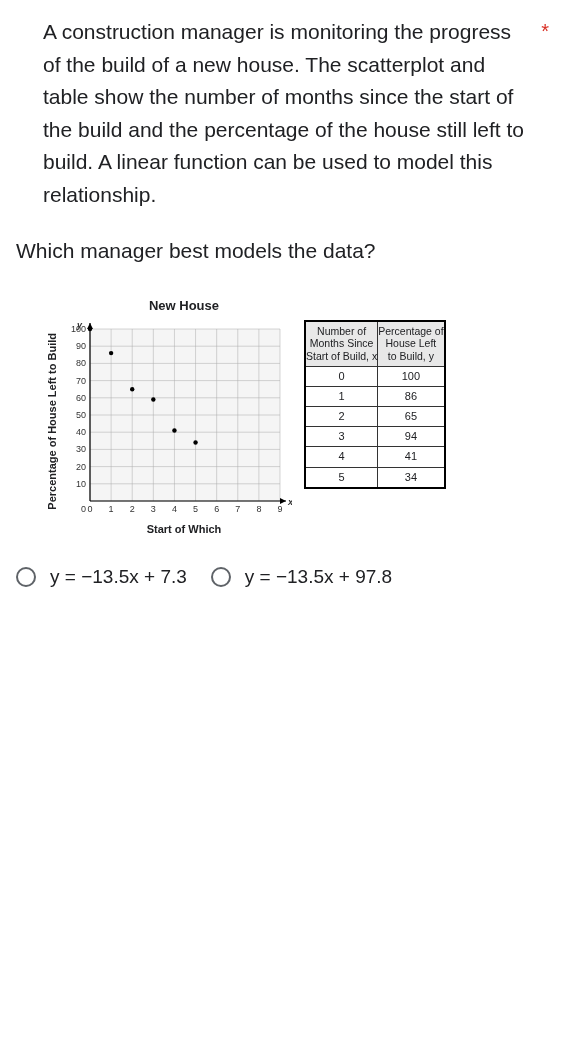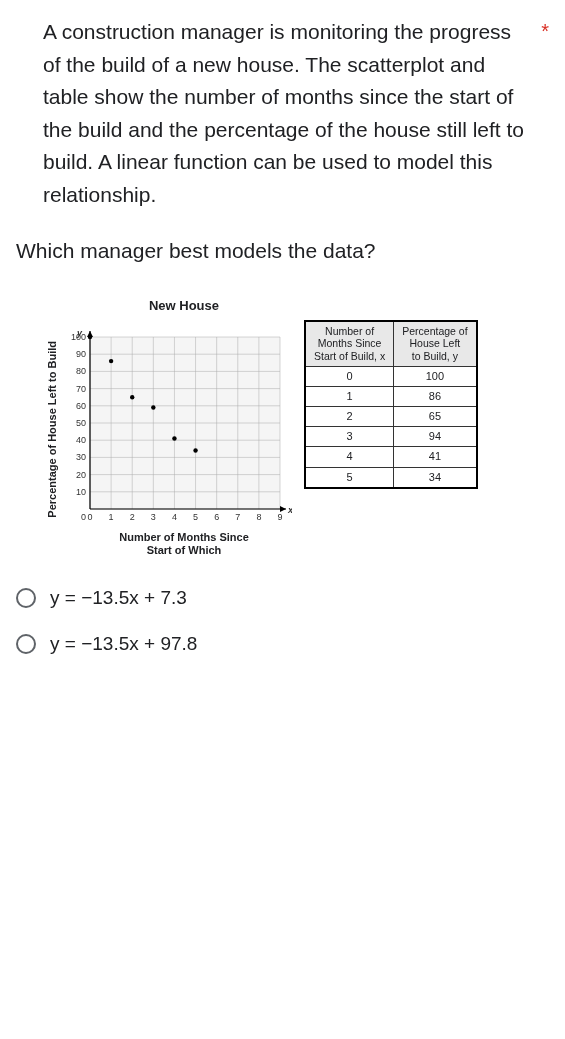--- a/index.html
+++ b/index.html
@@ -39,21 +39,21 @@
     margin-bottom: 30px;
   }
   .chart-wrap {
     display: flex;
     flex-direction: column;
     align-items: center;
   }
   .chart-title {
     font-size: 13px;
     font-weight: bold;
-    margin-bottom: 16px;
+    margin-bottom: 8px;
     text-align: center;
     width: 100%;
     padding-left: 30px;
   }
   .chart-inner {
     display: flex;
     align-items: center;
   }
   .ylabel {
     writing-mode: vertical-rl;
@@ -79,34 +79,33 @@
   .x-axis-label-small { font-size: 9px; fill: #333; font-family: Arial; font-style: italic; font-weight: bold; }
   .data-point { fill: #000; }
 
   table.data-table {
     border-collapse: collapse;
     font-size: 11px;
     margin-top: 22px;
   }
   table.data-table th, table.data-table td {
     border: 1px solid #333;
-    padding: 3px 8px;
+    padding: 3px 0;
     text-align: center;
     line-height: 1.2;
   }
   table.data-table th {
     background: #e8e8e8;
     font-weight: normal;
     font-size: 10.5px;
   }
   table.data-table { border: 2px solid #000; }
 
   .options {
     display: flex;
-    flex-direction: column;
     gap: 24px;
     margin-top: 10px;
   }
   .option {
     display: flex;
     align-items: center;
     gap: 14px;
     cursor: pointer;
   }
   .radio {
@@ -188,21 +187,20 @@
           <text x="24" y="191" text-anchor="end" class="tick-label">0</text>
           <circle cx="28" cy="8" r="2.2" class="data-point"></circle>
           <circle cx="49.111111111111114" cy="32.08" r="2.2" class="data-point"></circle>
           <circle cx="70.22222222222223" cy="68.19999999999999" r="2.2" class="data-point"></circle>
           <circle cx="91.33333333333333" cy="78.52000000000001" r="2.2" class="data-point"></circle>
           <circle cx="112.44444444444444" cy="109.48000000000002" r="2.2" class="data-point"></circle>
           <circle cx="133.55555555555554" cy="121.51999999999998" r="2.2" class="data-point"></circle>
         </svg>
     </div>
     <div class="xlabel">
-        <div>Number of Months Since</div>
         <div>Start of Which</div>
       </div>
   </div>
 
   <table class="data-table">
     <thead>
       <tr>
         <th>Number of<br>Months Since<br>Start of Build, x</th>
         <th>Percentage of<br>House Left<br>to Build, y</th>
       </tr>

